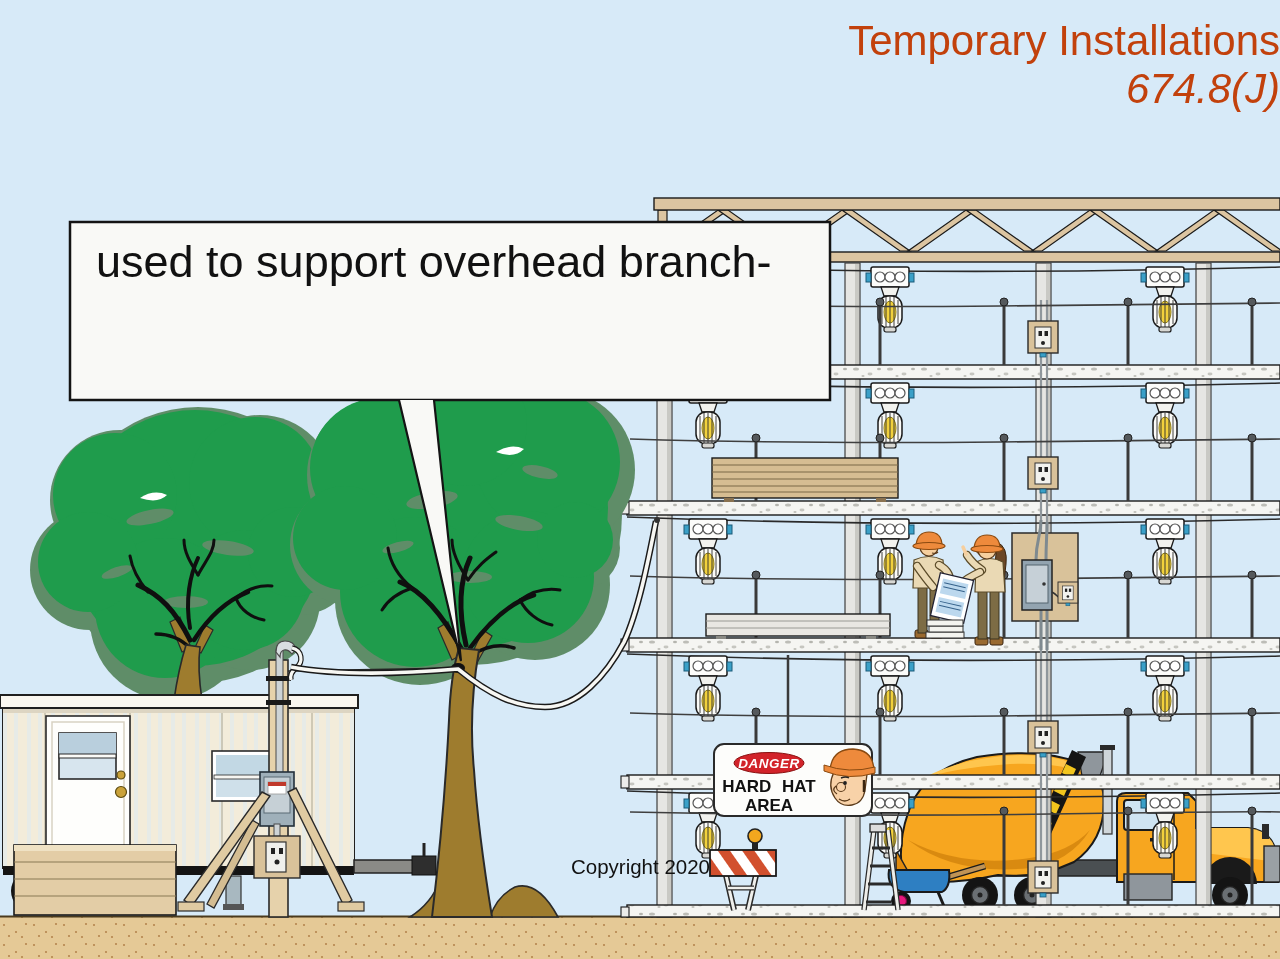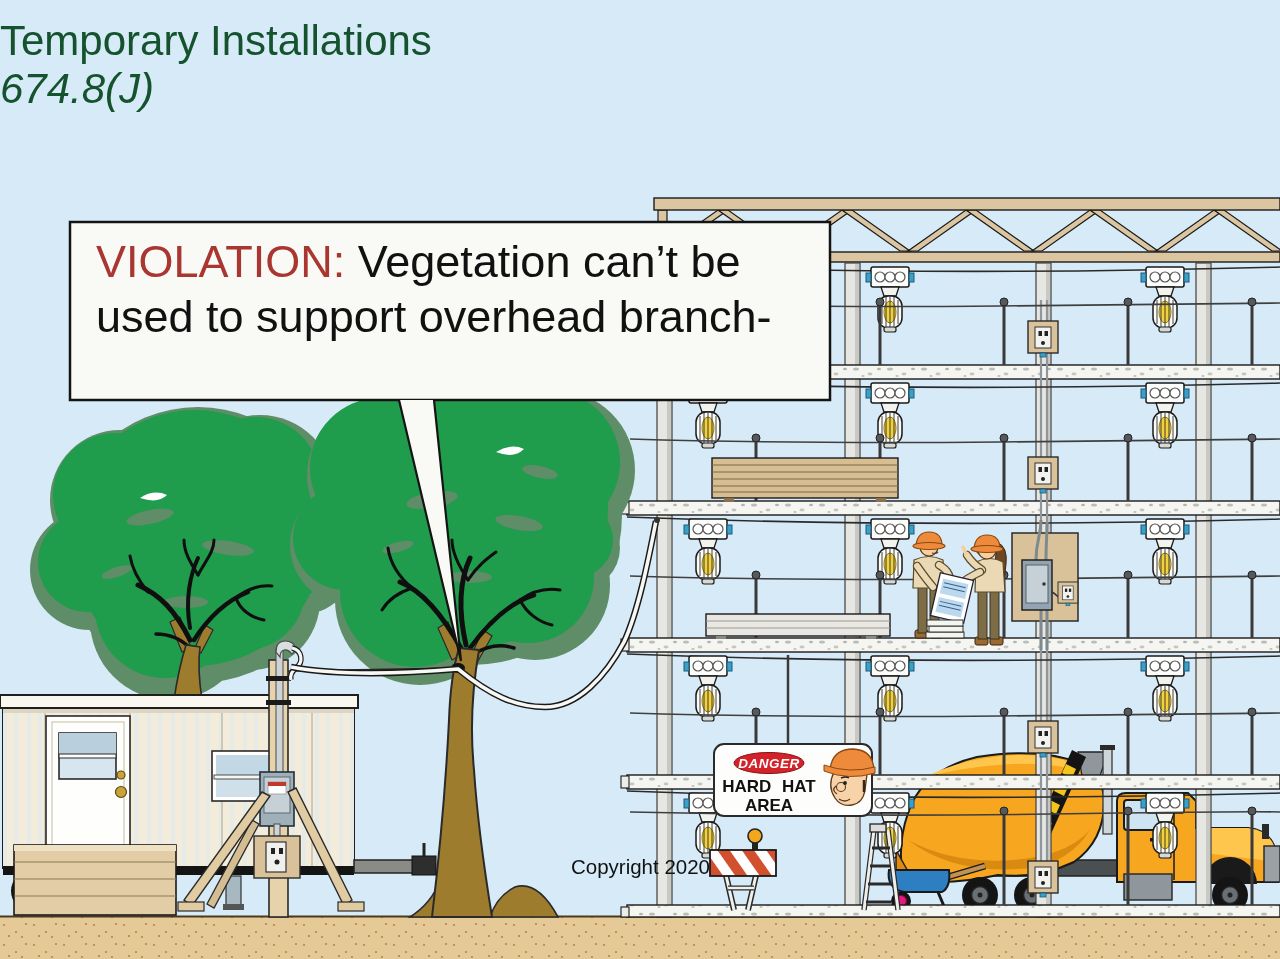--- a/index.html
+++ b/index.html
@@ -1,20 +1,20 @@
 <!DOCTYPE html>
 <html><head>
 <meta charset="utf-8">
 <style>
   html,body{margin:0;padding:0;background:#fff;}
   .stage{position:relative;width:1280px;height:959px;overflow:hidden;
          font-family:"Liberation Sans",sans-serif;background:#d7eaf8;}
   .stage svg{position:absolute;left:0;top:0;}
-  .title{position:absolute;left:0;top:17px;width:100%;text-align:left;
-         font-size:42px;line-height:48px;color:#14532d;}
+  .title{position:absolute;left:0;top:17px;width:100%;text-align:right;
+         font-size:42px;line-height:48px;color:#c2410c;}
   .title .l3{font-style:italic;}
   .bubble-text{position:absolute;left:96px;top:234px;width:720px;
          font-size:45px;line-height:55px;color:#111;}
   .bubble-text .red{color:#a93630;}
   .copyright{position:absolute;left:430px;top:855px;width:280px;text-align:right;
          font-size:20.5px;line-height:23px;color:#111;}
   .sign-badge{font-size:13.5px;font-weight:bold;font-style:italic;fill:#fff;letter-spacing:.5px;}
   .sign-line{font-size:17px;font-weight:bold;fill:#111;}
 </style>
 </head>
@@ -523,20 +523,19 @@
   <path d="M399,400 L461,661 L434,400" fill="#f9f9f6" stroke="#141414" stroke-width="2.2"></path>
 </g>
 </svg>
 
 <div class="title">
   <div class="l1">Temporary Installations</div>
   <div class="l3">674.8(J)</div>
 </div>
 
 <div class="bubble-text">
-  <div><span class="red">VIOLATION:</span><span> Vegetation can’t be</span></div>
   <div>used to support overhead branch-</div>
 </div>
 
 <div class="copyright">
   <div>Copyright 2020</div>
 </div>
 </div>
 
 </body></html>

